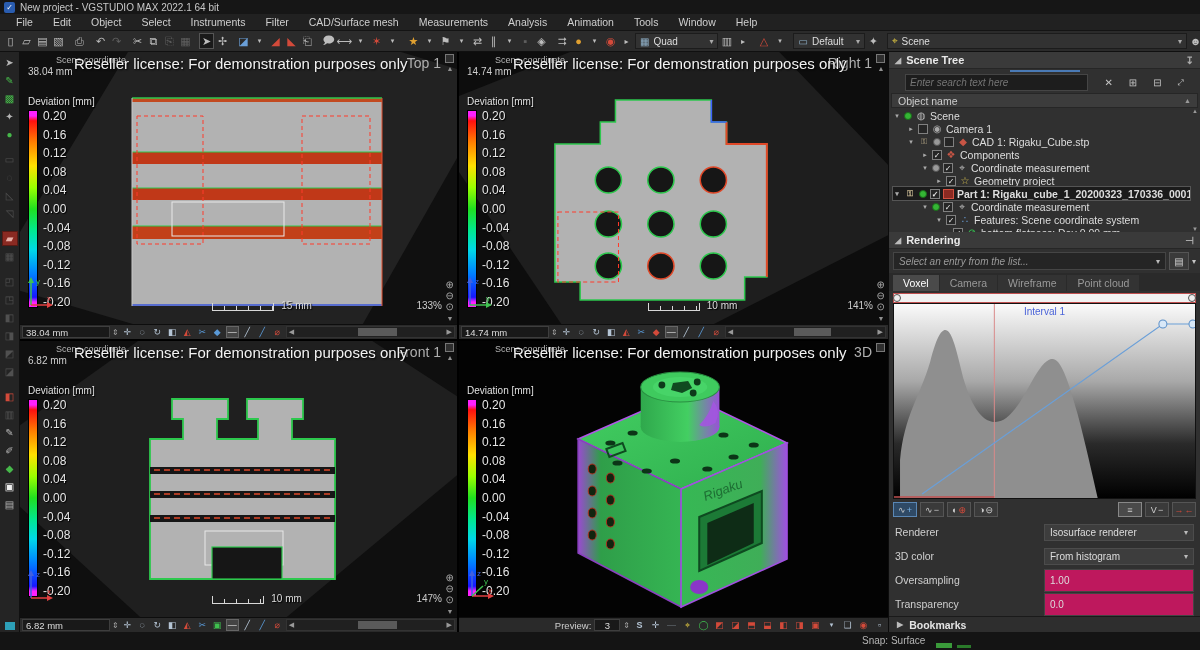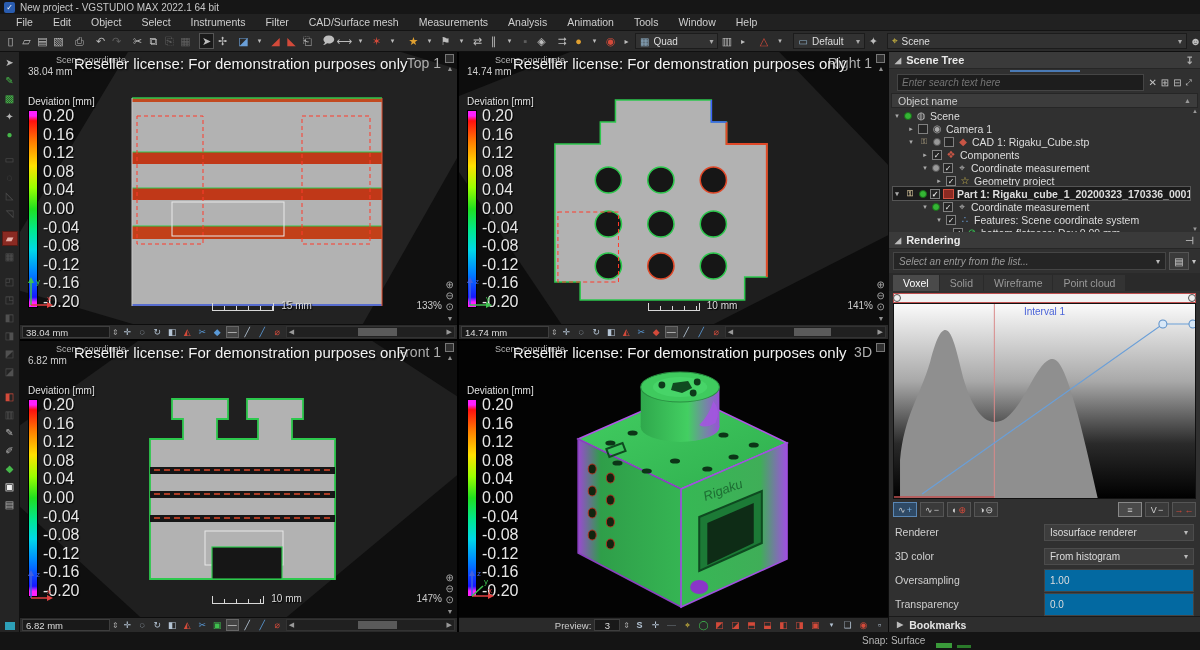--- a/index.html
+++ b/index.html
@@ -40,21 +40,21 @@
   .cornerbox{position:absolute;top:2px;right:3px;width:9px;height:9px;border:1px solid #777;background:#2e2e2e;z-index:6;}
   .vscroll{position:absolute;top:13px;right:2px;bottom:2px;width:10px;display:flex;flex-direction:column;justify-content:space-between;align-items:center;z-index:5;}
   .vscroll .sa{font-size:7px;color:#909090;}
   .mags{position:absolute;right:3px;bottom:12px;display:flex;flex-direction:column;gap:1px;z-index:6;}
   .mags span{font-size:10px;color:#a8a8a8;line-height:10px;}
   .legend{position:absolute;top:44px;left:8px;z-index:5;}
   .leg-t{font-size:10px;color:#e0e0e0;margin-bottom:3px;text-shadow:1px 1px 1px #000;}
   .leg-row{display:flex;gap:5px;}
   .leg-bar{width:10px;height:198px;background:linear-gradient(#ff20ff 0 2.5%,#ff1010 5%,#ff8000 16%,#ffe000 28%,#9aff00 39%,#20e020 50%,#00e890 61%,#00d8e8 71%,#0080ff 83%,#1818ff 95%,#ff20ff 97.5% 100%);border:1px solid #000;}
   .leg-ticks{display:flex;flex-direction:column;justify-content:space-between;height:198px;padding:1px 0;}
-  .leg-ticks span{font-size:16px;color:#e6e6e6;text-shadow:1px 1px 1px #000;line-height:10px;}
+  .leg-ticks span{font-size:12px;color:#e6e6e6;text-shadow:1px 1px 1px #000;line-height:10px;}
   .ruler{position:absolute;bottom:13px;left:44%;display:flex;align-items:flex-end;gap:7px;z-index:5;}
   .rule{width:62px;height:8px;border-left:1px solid #d8d8d8;border-right:1px solid #d8d8d8;border-bottom:1px solid #d8d8d8;background:repeating-linear-gradient(90deg,transparent 0 11px,#d8d8d8 11px 12px);background-size:100% 4px;background-position:bottom;background-repeat:no-repeat;}
   .rlab{font-size:10px;color:#ddd;text-shadow:1px 1px 1px #000;}
   .zoomp{position:absolute;bottom:13px;right:15px;font-size:10px;color:#ccc;z-index:5;}
   .axisw{position:absolute;left:5px;bottom:15px;z-index:5;}
   
   .vp-bar{height:15px;background:#2a2a2a;display:flex;align-items:center;gap:2px;padding:0 2px;flex:0 0 auto;border-top:1px solid #0d0d0d;}
   .valbox{width:88px;height:12px;background:#191919;border:1px solid #3e3e3e;color:#ddd;font-size:9.5px;padding:0 3px;line-height:11px;}
   .stp{font-size:8px;color:#aaa;}
   .sli{width:13px;height:12px;display:inline-flex;align-items:center;justify-content:center;font-size:9px;color:#b5c5d5;}
@@ -68,21 +68,21 @@
   .prevbar{margin-left:auto;display:flex;align-items:center;gap:3px;}
   .prevlab{font-size:9.5px;color:#ccc;}
   .prevval{width:26px;height:12px;background:#191919;border:1px solid #3e3e3e;color:#ddd;font-size:9.5px;text-align:center;line-height:11px;}
   
   .rightpanel{width:312px;background:#303030;display:flex;flex-direction:column;flex:0 0 auto;border-left:1px solid #0c0c0c;font-size:10.5px;}
   .phead{height:17px;background:#3a3a3a;display:flex;align-items:center;padding:0 6px;font-weight:bold;color:#e8e8e8;font-size:11px;gap:5px;flex:0 0 auto;border-bottom:1px solid #262626;}
   .phead .tri{font-size:8px;color:#bbb;}
   .phead .pin{margin-left:auto;color:#aaa;font-size:10px;}
   .splitline{height:3px;display:flex;justify-content:center;align-items:center;background:#303030;}
   .splitline i{width:70px;height:2px;background:#4a7ab5;display:block;}
-  .searchrow{display:flex;align-items:center;gap:4px;padding:2px 8px;flex:0 0 auto;}
+  .searchrow{display:flex;align-items:center;gap:16px;padding:2px 16px;flex:0 0 auto;}
   .searchbox{flex:1;height:17px;background:#1d1d1d;border:1px solid #454545;color:#8a8a8a;font-style:italic;font-size:10px;padding:0 4px;}
   .srico{color:#c5c5c5;font-size:10px;}
   .colhead{height:15px;background:#3c3c3c;border:1px solid #262626;display:flex;align-items:center;padding:0 6px;color:#ccc;flex:0 0 auto;margin:0 2px;}
   .colhead .sort{margin-left:auto;font-size:7px;color:#999;}
   .tree{flex:1;overflow:hidden;position:relative;padding:1px 10px 0 4px;}
   .trow{height:13px;display:flex;align-items:center;gap:3px;color:#ddd;font-size:10.5px;white-space:nowrap;overflow:hidden;}
   .trow.sel{background:#1b1b1b;font-weight:bold;outline:1px solid #555;}
   .ex{width:8px;font-size:7px;color:#aaa;text-align:center;flex:0 0 auto;}
   .dot{width:8px;height:8px;border-radius:50%;flex:0 0 auto;}
   .dot.g{background:#35b535;border:1px solid #1a6a1a}.dot.gray{background:#9a9a9a;border:1px solid #555}
@@ -109,21 +109,21 @@
   .hbtn{width:24px;height:15px;background:#3a3a3a;border:1px solid #555;display:flex;align-items:center;justify-content:center;font-size:9px;color:#ccc;gap:1px;}
   .hbtn.hl{background:#2f4a66;border-color:#5a87b5;}
   .hbtn.act{background:#4a4a4a;border-color:#888;}
   .hbtn .r{color:#d34a3a}
   .hsp{flex:1;}
   .frow{display:flex;align-items:center;padding:2px 6px;flex:0 0 auto;height:24px;}
   .flab{color:#cfcfcf;}
   .fctl{margin-left:auto;width:150px;height:17px;display:flex;align-items:center;}
   .fselect{flex:1;height:17px;background:#3d3d3d;border:1px solid #4c4c4c;display:flex;align-items:center;padding:0 5px;color:#ddd;font-size:10px;}
   .fselect .car{margin-left:auto;font-size:8px;color:#bbb;}
-  .finput{flex:1;height:23px;background:#0369a1;border:1px solid #444;color:#ddd;font-size:10px;padding:0 5px;font-family:"Liberation Sans",sans-serif;}
+  .finput{flex:1;height:23px;background:#be185d;border:1px solid #444;color:#ddd;font-size:10px;padding:0 5px;font-family:"Liberation Sans",sans-serif;}
   .bookmarks{height:16px;background:#2e2e2e;border-top:1px solid #1a1a1a;display:flex;align-items:center;gap:6px;padding:0 8px;font-weight:bold;color:#e5e5e5;flex:0 0 auto;margin-top:auto;}
   .bookmarks .tri{font-size:8px;color:#bbb;}
   
   .statusbar{height:18px;background:#141414;flex:0 0 auto;position:relative;color:#b5b5b5;font-size:10px;}
   .snap{position:absolute;left:862px;top:3px;}
   .gmark1{position:absolute;left:936px;top:11px;width:16px;height:5px;background:#3a9a3a;}
   .gmark2{position:absolute;left:957px;top:13px;width:14px;height:3px;background:#2a7a2a;}
 </style>
 </head>
 <body>
@@ -778,21 +778,21 @@
       <div class="presetrow">
         <div class="presetbox">
           <span>Select an entry from the list...</span>
           <span class="car">▾</span>
         </div>
         <div class="sqbtn">▤</div>
         <span class="srico" style="font-size:8px">▾</span>
       </div>
       <div class="tabs">
         <span class="tab active">Voxel</span>
-        <span class="tab">Solid</span>
+        <span class="tab">Camera</span>
         <span class="tab">Wireframe</span>
         <span class="tab">Point cloud</span>
       </div>
       <div class="rangestrip">
         <span class="rknob" style="left:-1px"></span>
         <span class="rknob" style="right:-1px"></span>
       </div>
       <div class="histwrap">
         <div class="histlabel">Interval 1</div>
         <svg width="100%" height="100%" viewBox="0 0 300 194" preserveAspectRatio="none">

